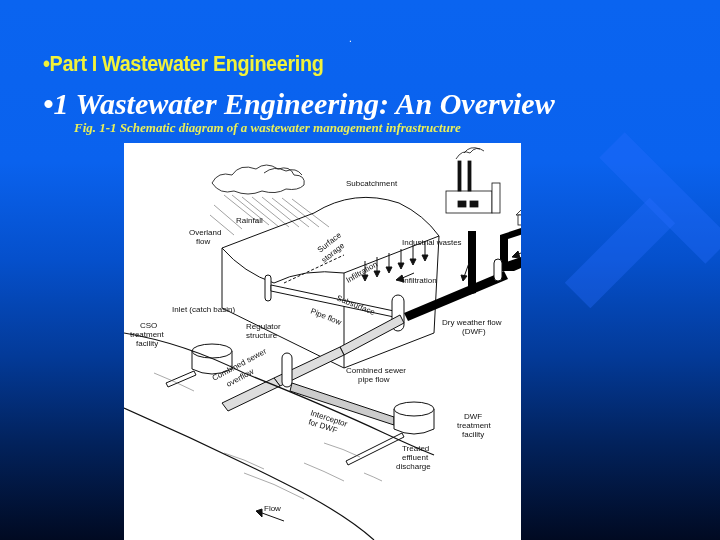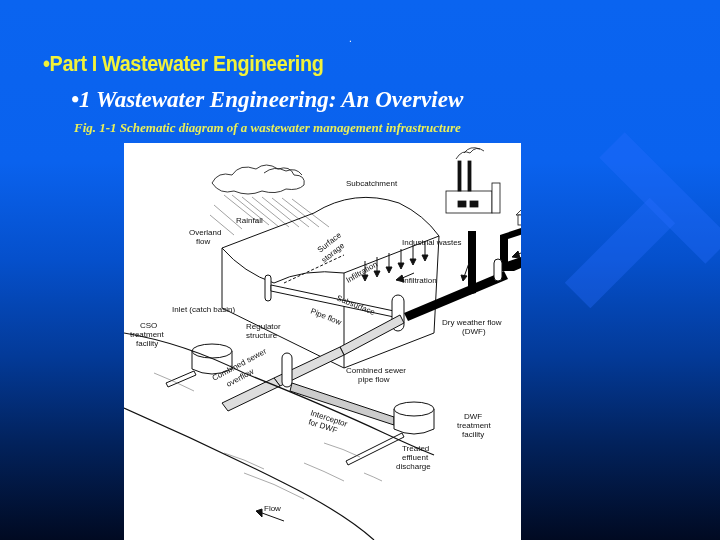--- a/index.html
+++ b/index.html
@@ -12,21 +12,21 @@
   .deco.d1 { left: 590px; top: 180px; width: 150px; height: 36px; }
   .deco.d2 { left: 560px; top: 235px; width: 120px; height: 36px; transform: rotate(-45deg); }
   .dot { position: absolute; left: 349px; top: 33px; color: #ffffff; font-size: 10px; }
   .line1 {
     position: absolute; left: 43px; top: 51px; color: #f2f23a;
     font-family: "Liberation Sans", sans-serif; font-weight: bold; font-size: 22px;
     letter-spacing: -0.4px; transform: scaleX(0.9); transform-origin: left;
   }
   .line2 {
     position: absolute; left: 43px; top: 87px; color: #ffffff;
-    font-family: "Liberation Serif", serif; font-weight: bold; font-style: italic; font-size: 23px; margin-left: 28px;
+    font-family: "Liberation Serif", serif; font-weight: bold; font-style: italic; font-size: 30px;
   }
   .caption {
     position: absolute; left: 74px; top: 120px; color: #e8ef5a;
     font-family: "Liberation Serif", serif; font-weight: bold; font-style: italic; font-size: 13px;
   }
   .figure {
     position: absolute; left: 124px; top: 143px; width: 397px; height: 397px; background: #ffffff;
     overflow: hidden;
   }
   .figure svg { position: absolute; left: 0; top: 0; }

